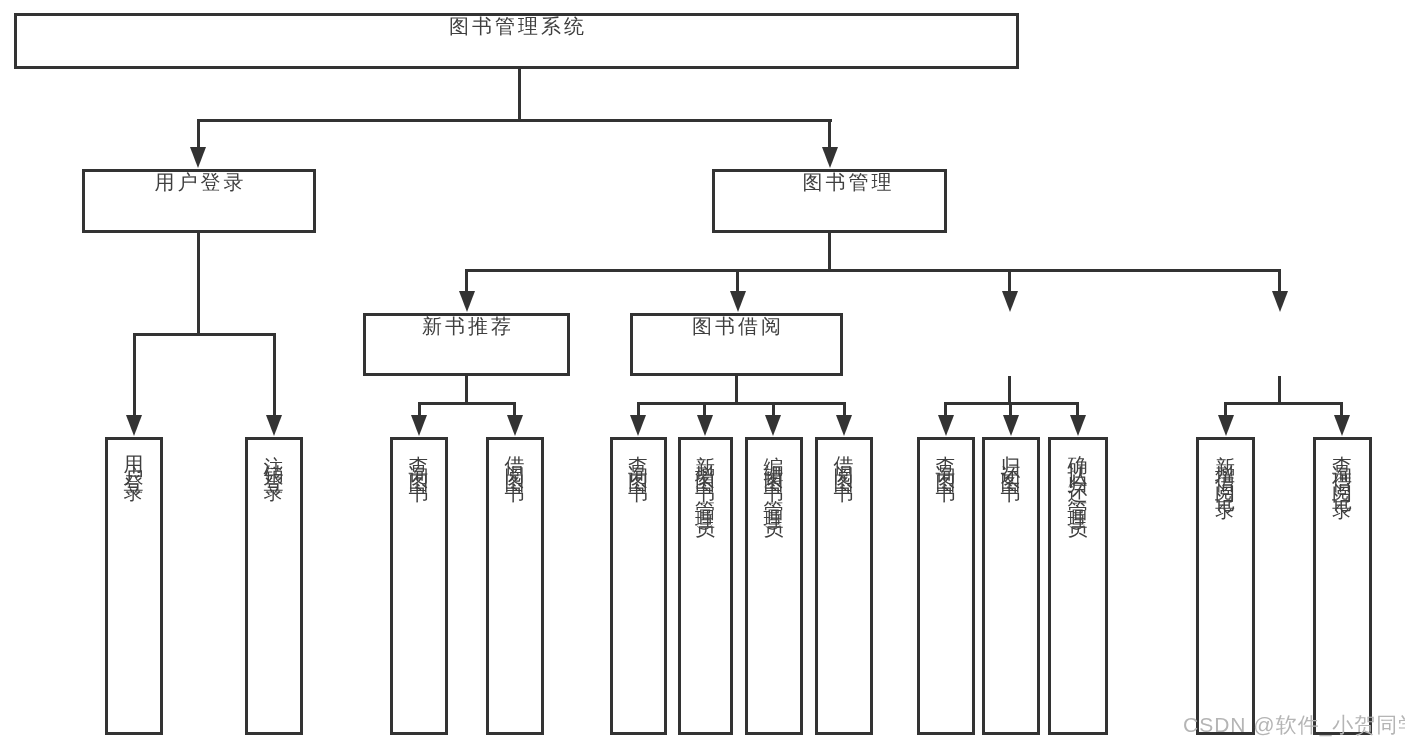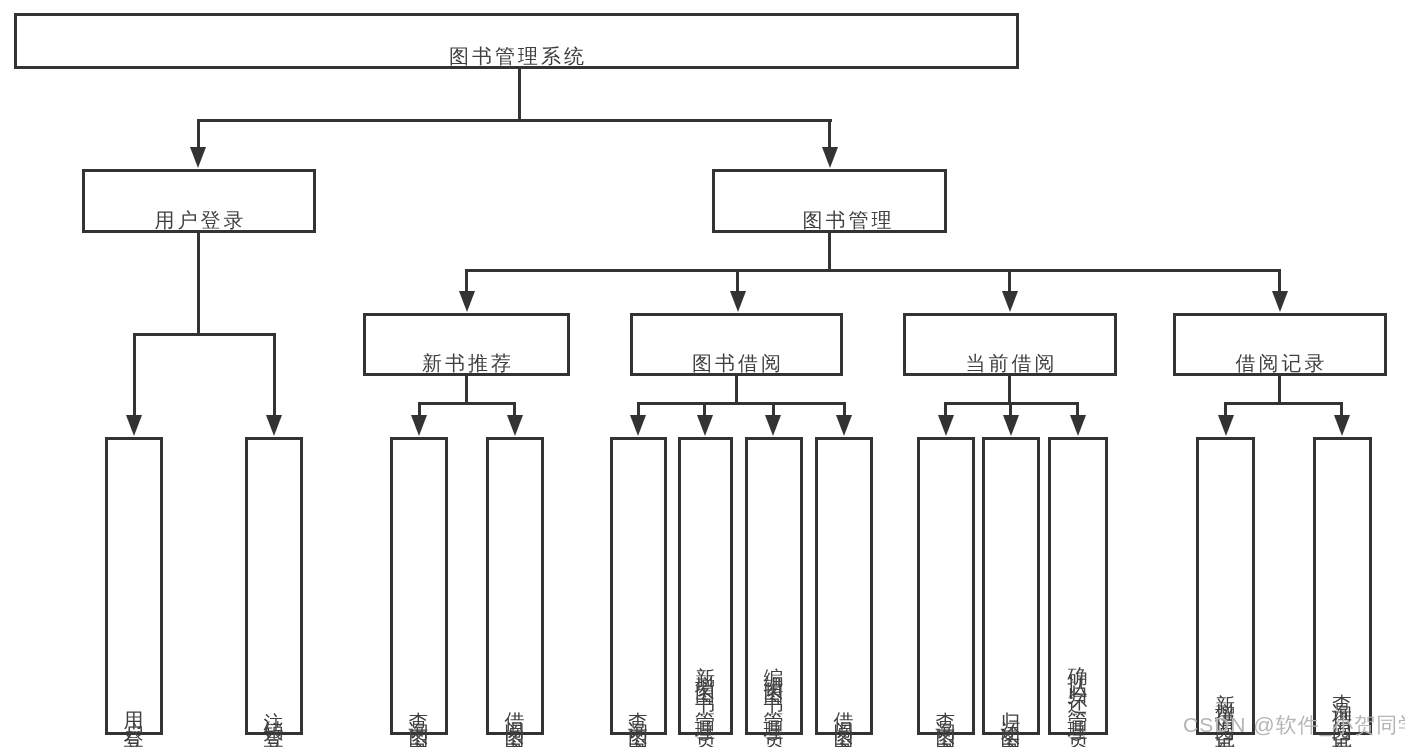--- a/index.html
+++ b/index.html
@@ -15,21 +15,21 @@
     background: #ffffff;
     overflow: hidden;
   }
   
   .box {
     position: absolute;
     box-sizing: border-box;
     border: 3px solid #333333;
     background: #ffffff;
     display: flex;
-    align-items: flex-end;
+    align-items: flex-start;
     justify-content: center;
     z-index: 2;
   }
   .box .lbl {
     color: #3f3f3f;
     font-size: 20px;
     letter-spacing: 3px;
     line-height: 1;
     white-space: nowrap;
     text-indent: 3px; 
@@ -88,27 +88,21 @@
   </div>
 
   <div class="box" style="left:363px; top:313px; width:207px; height:63px;">
     <span class="lbl">新书推荐</span>
   </div>
 
   <div class="box" style="left:630px; top:313px; width:213px; height:63px;">
     <span class="lbl">图书借阅</span>
   </div>
 
-  <div class="box" style="left:903px; top:313px; width:214px; height:63px;">
-    <span class="lbl">当前借阅</span>
-  </div>
-
-  <div class="box" style="left:1173px; top:313px; width:214px; height:63px;">
-    <span class="lbl">借阅记录</span>
-  </div>
+
 
   <div class="box vert" style="left:105px; top:437px; width:58px; height:298px;">
     <span class="lbl">用户登录</span>
   </div>
   <div class="box vert" style="left:245px; top:437px; width:58px; height:298px;">
     <span class="lbl">注销登录</span>
   </div>
 
   <div class="box vert" style="left:390px; top:437px; width:58px; height:298px;">
     <span class="lbl">查询图书</span>

